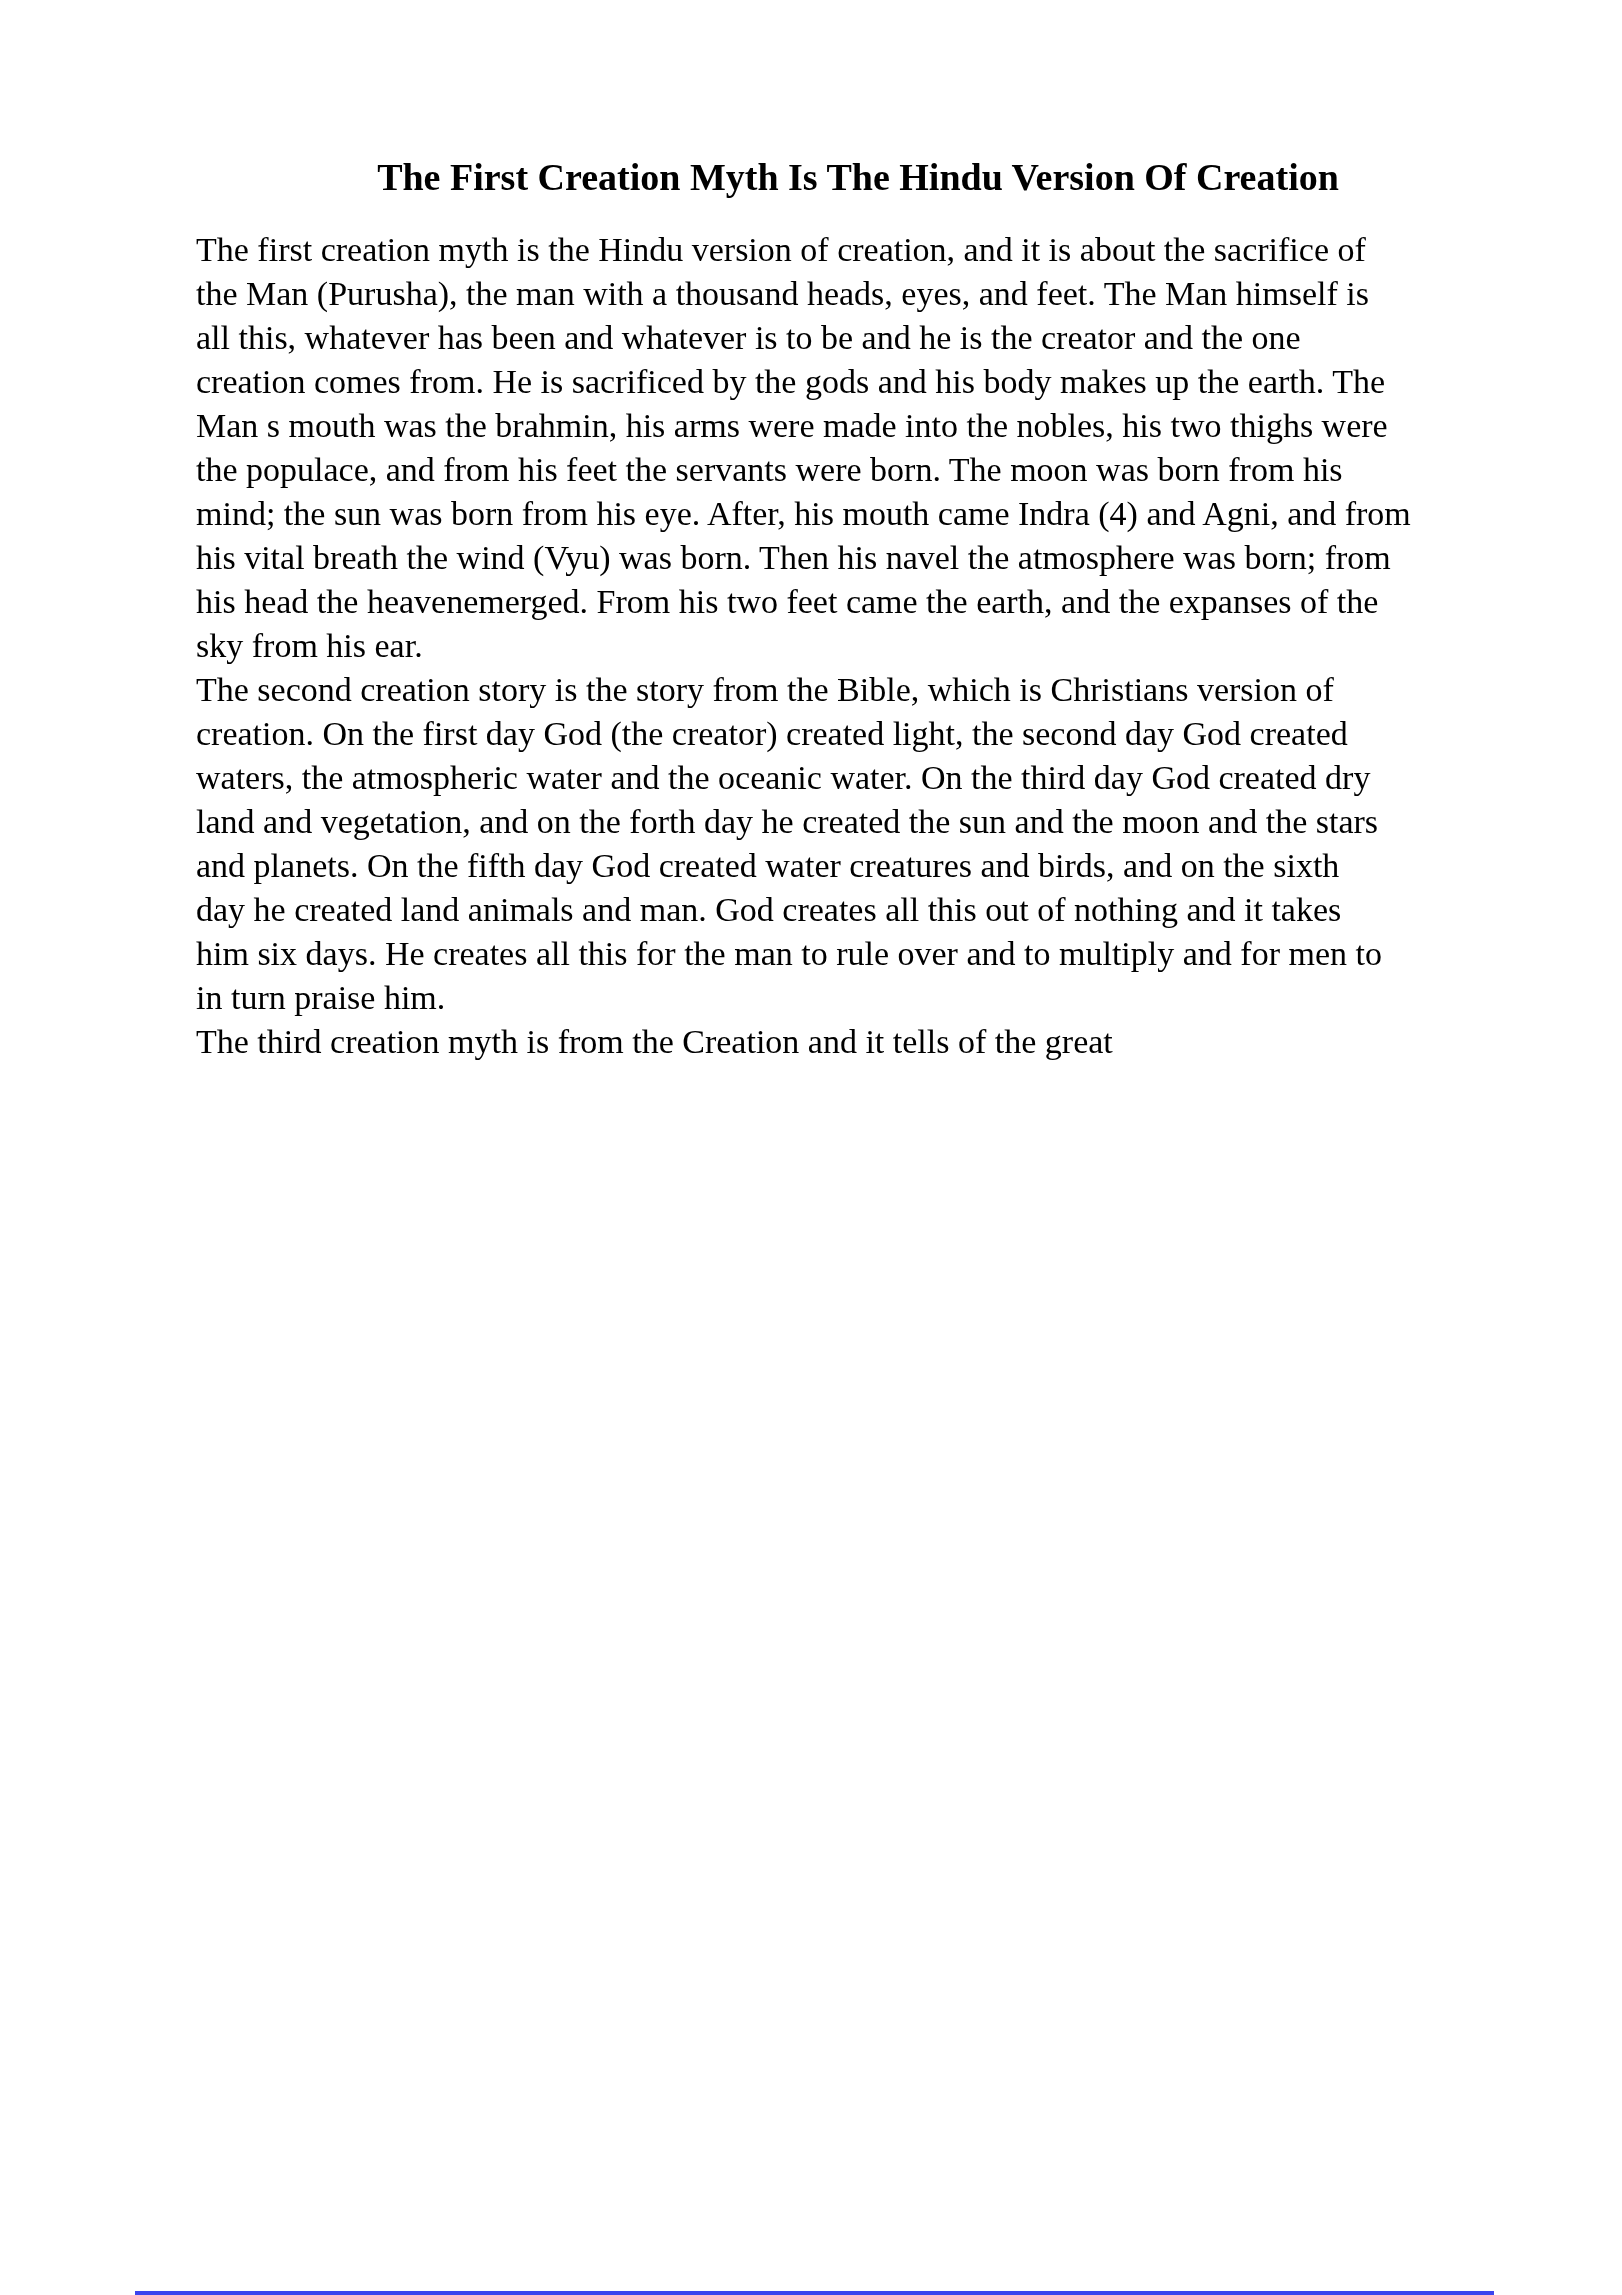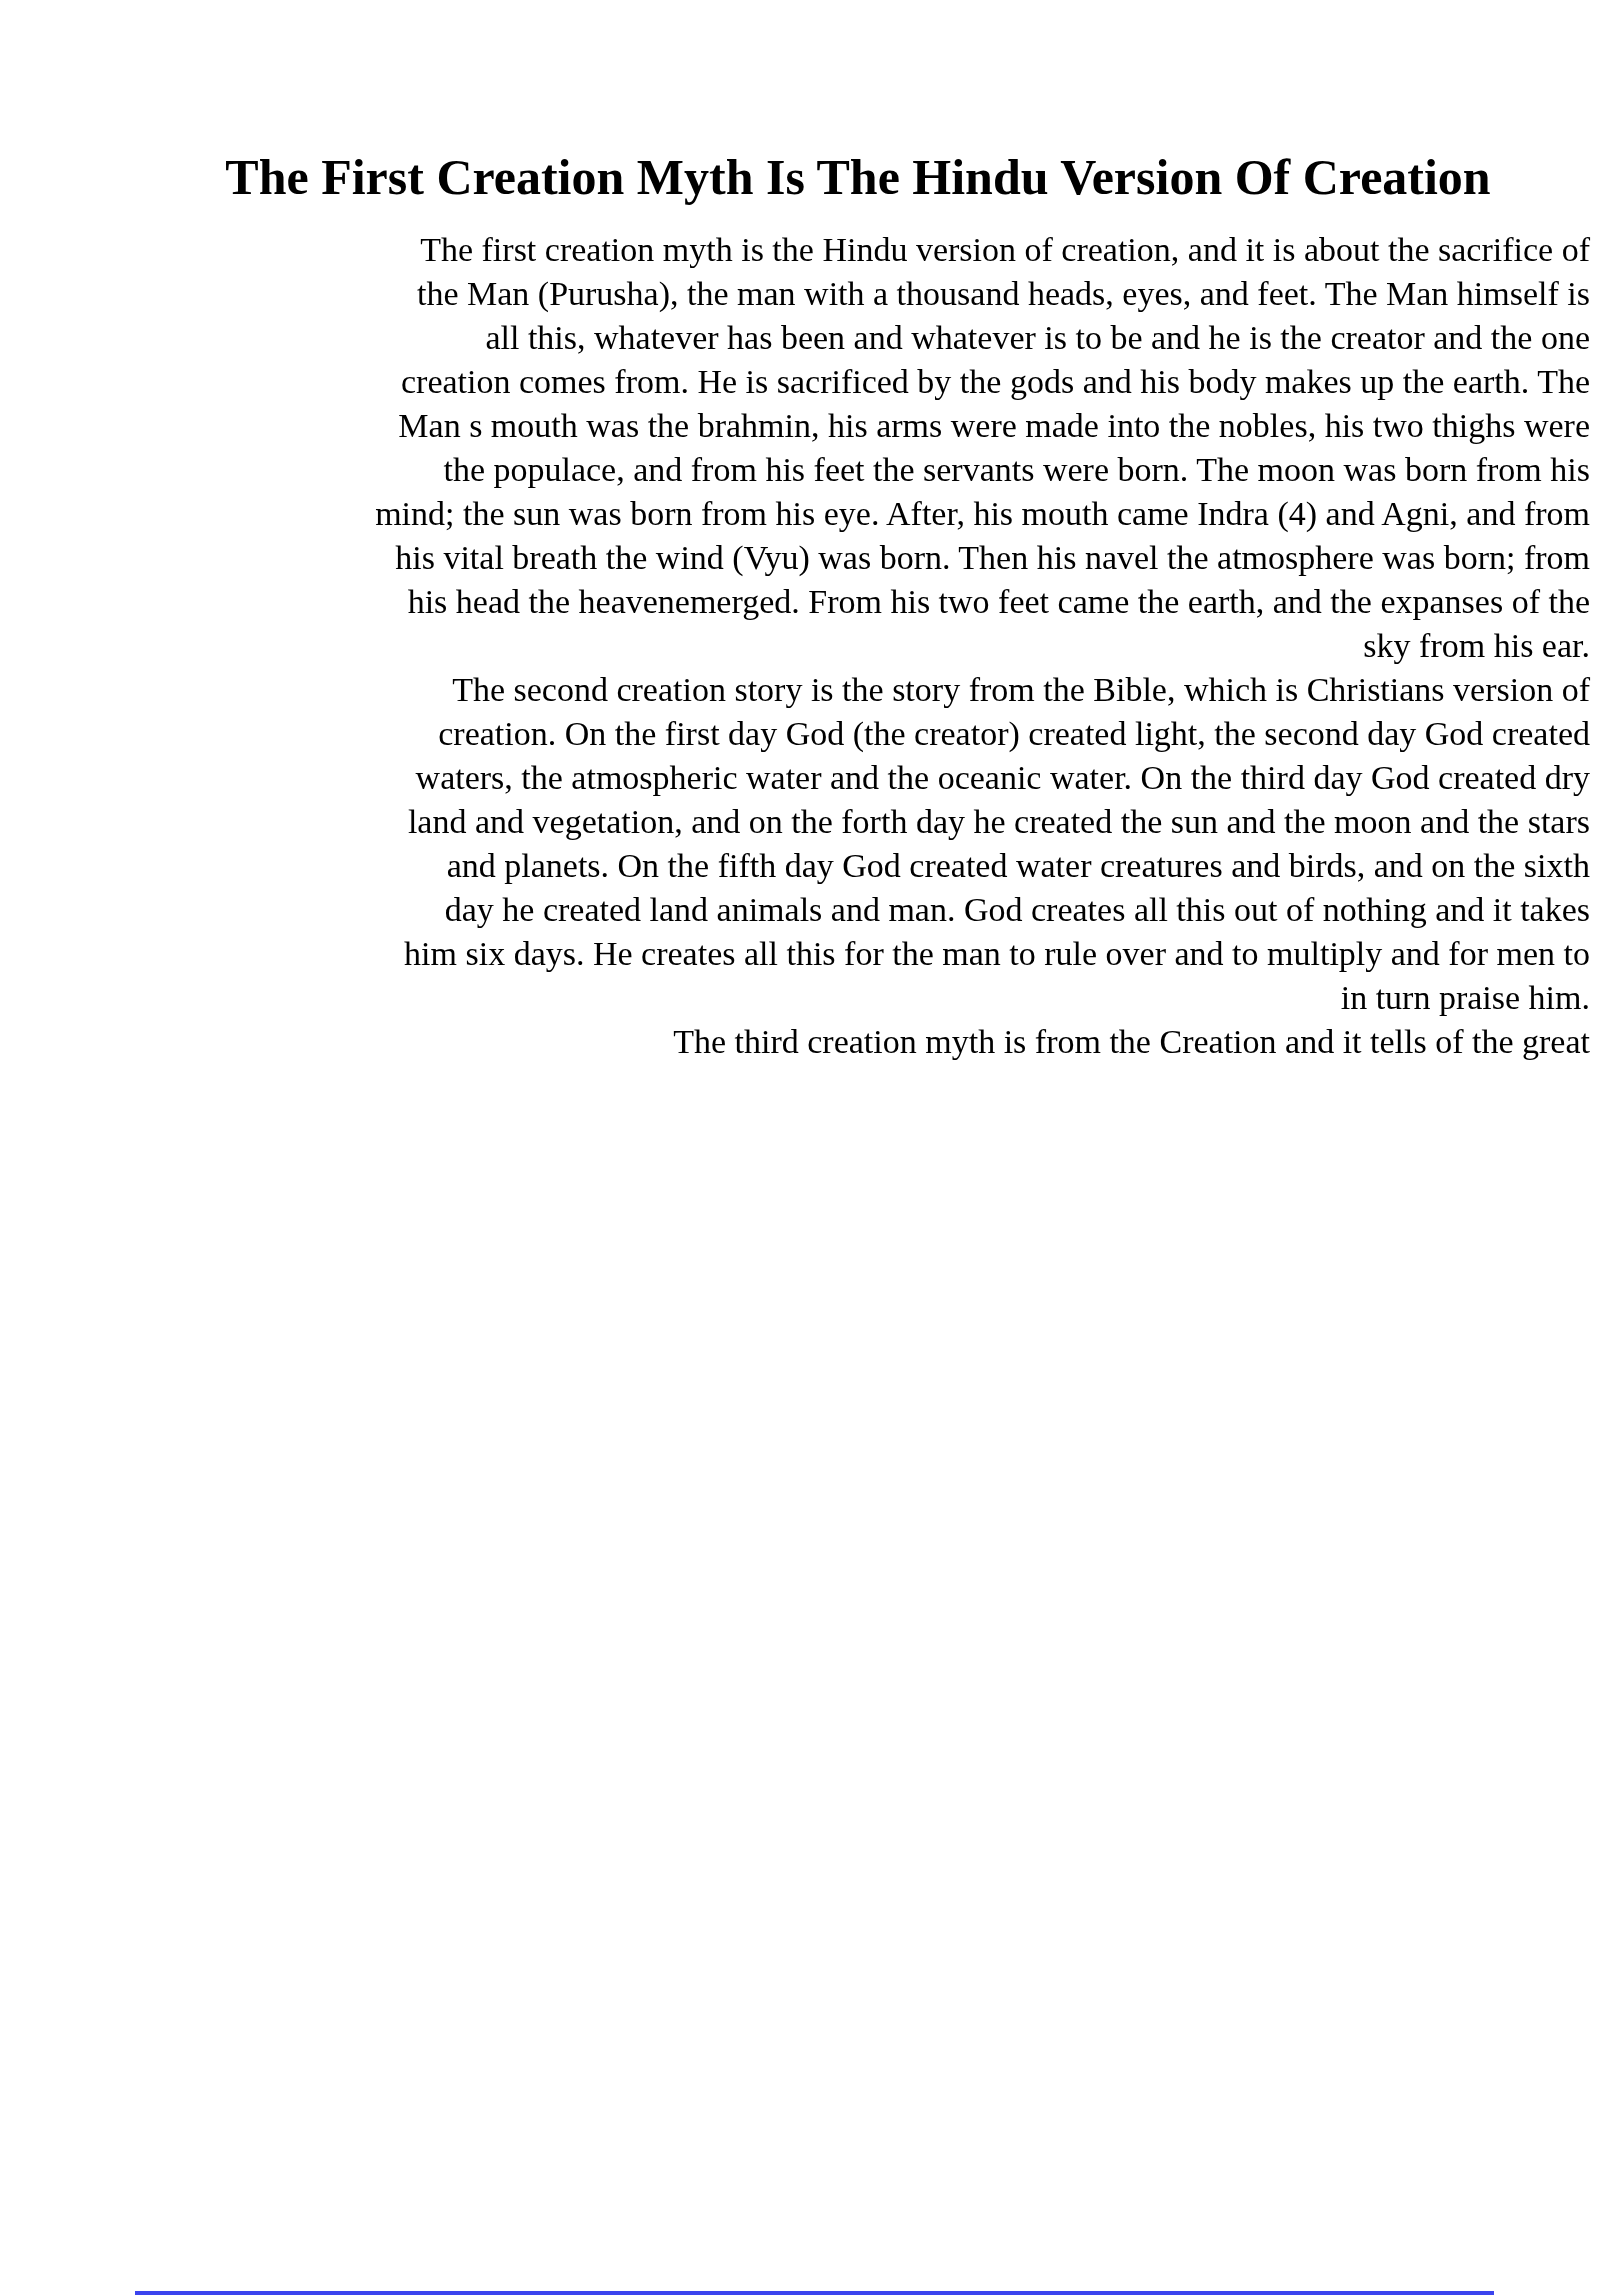--- a/index.html
+++ b/index.html
@@ -15,38 +15,37 @@
     color: #000000;
     font-family: "Liberation Serif", "DejaVu Serif", serif;
     overflow: hidden;
   }
   .doc-title {
     position: absolute;
     top: 149px;
     left: 196px;
     width: 1324px;
     text-align: center;
-    font-size: 50px;
+    font-size: 38px;
     line-height: 57px;
     font-weight: bold;
     white-space: nowrap;
   }
   .doc-body {
     position: absolute;
     top: 228px;
     left: 196px;
     width: 1394px;
     font-size: 34px;
     line-height: 44px;
   }
   .doc-body p {
     margin: 0;
     padding: 0;
     white-space: pre; 
-    text-align: right;
   }
   .bottom-rule {
     position: absolute;
     left: 135px;
     bottom: 0px;
     width: 1359px;
     height: 4px;
   }
 </style>
 </head>

